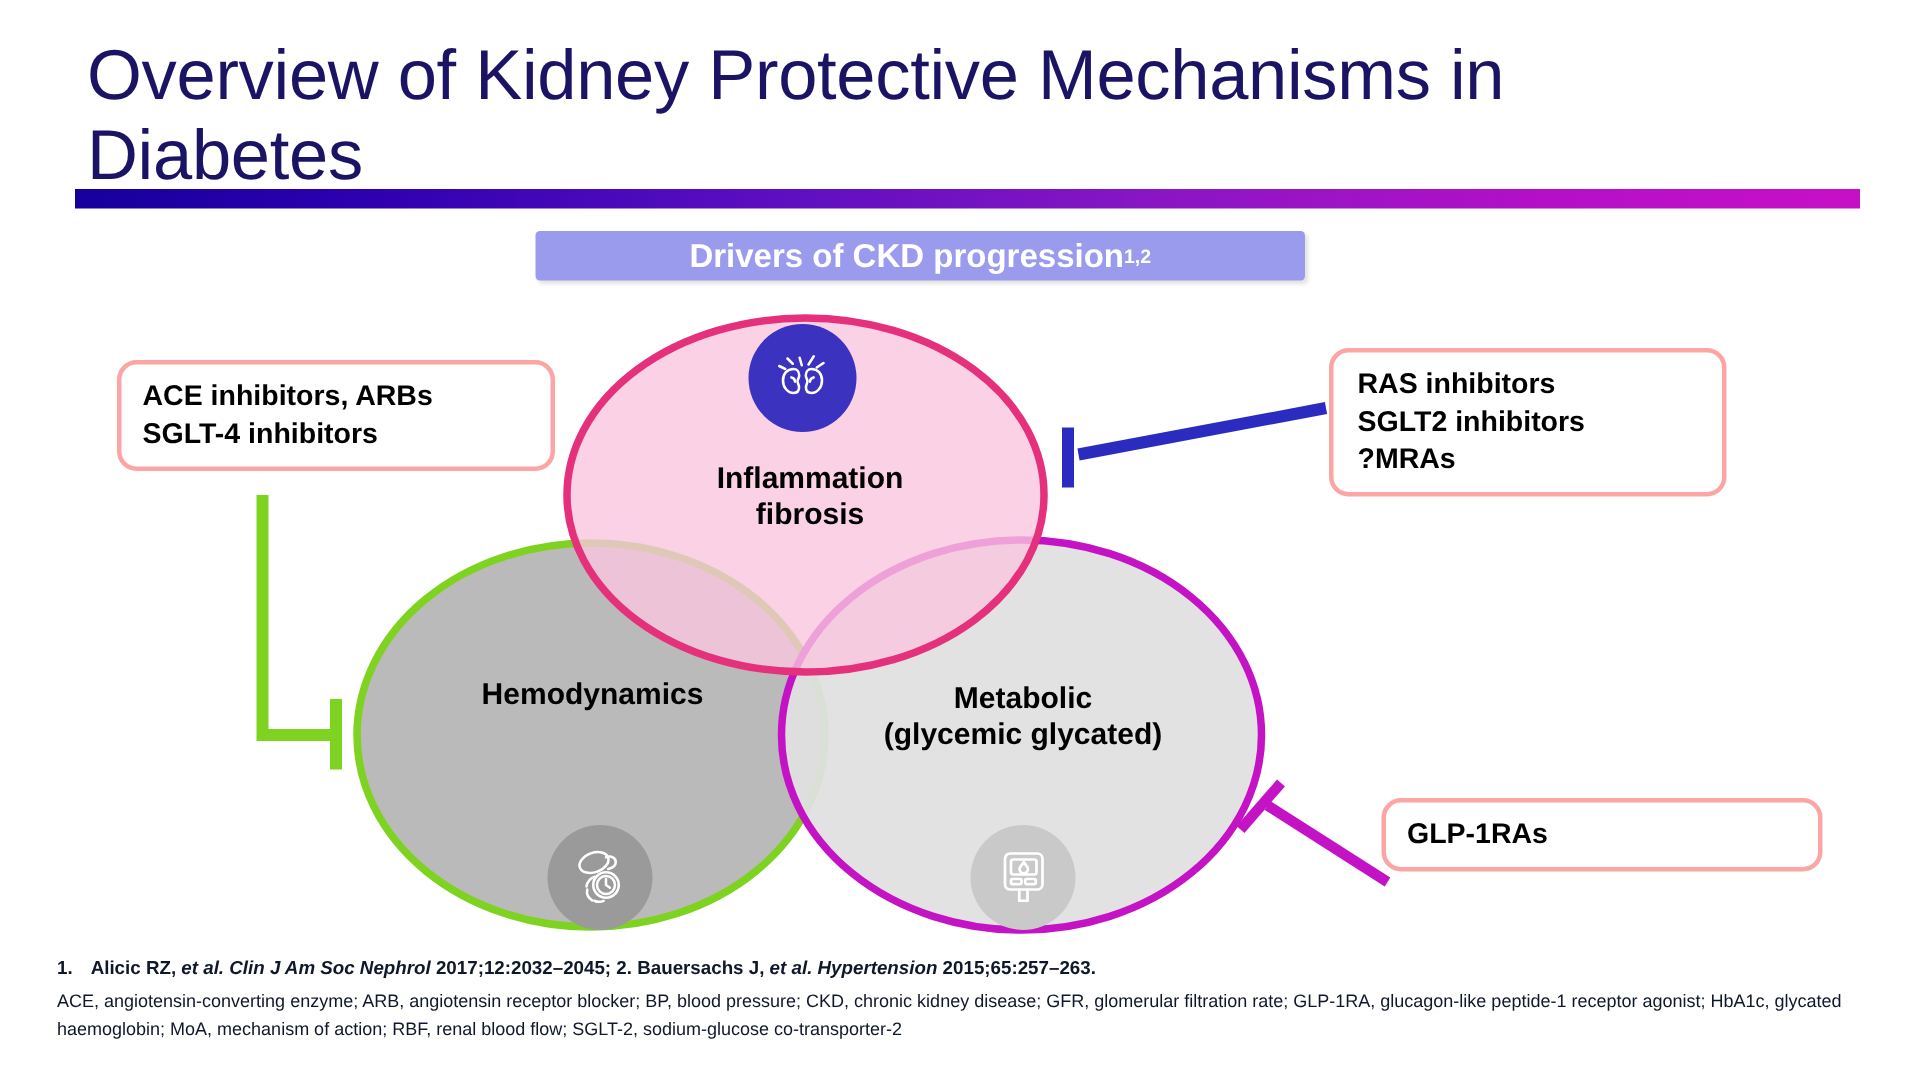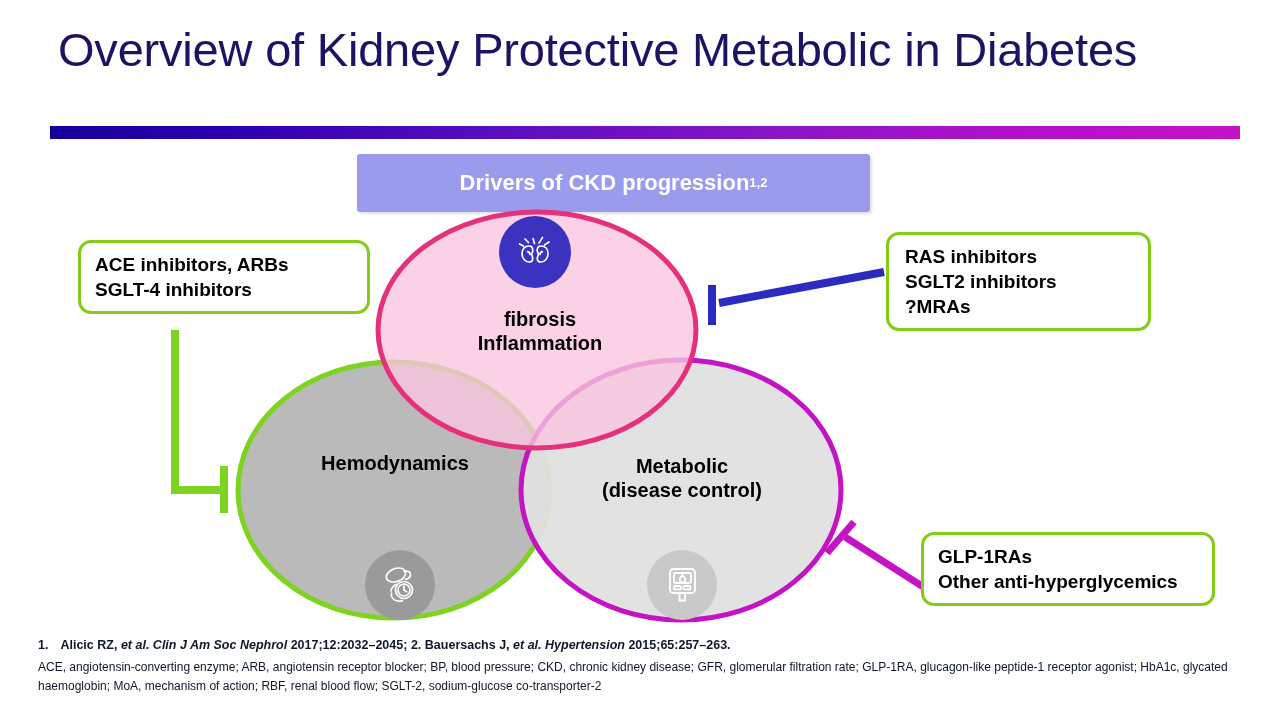--- a/index.html
+++ b/index.html
@@ -36,21 +36,21 @@
     height: 13px;
     background: linear-gradient(to right, #16009c 0%, #2d00b0 16%, #5a0ec0 38%, #8c16c4 62%, #b310c8 82%, #c710c6 100%);
   }
 
   
   #drivers-banner {
     position: absolute;
     left: 357px;
     top: 154px;
     width: 513px;
-    height: 58px;
+    height: 33px;
     background: #9b9bee;
     border-radius: 3px;
     display: flex;
     align-items: center;
     justify-content: center;
     color: #ffffff;
     font-size: 22px;
     font-weight: bold;
     box-shadow: 2px 2px 3px rgba(0,0,0,0.12);
   }
@@ -100,21 +100,21 @@
   }
   #icon-glucose {
     left: 647px; top: 550px; width: 70px; height: 70px;
     background: #c9c9c9;
   }
 
   
   .callout {
     position: absolute;
     background: #ffffff;
-    border: 3px solid #84cc16;
+    border: 3px solid #fca5a5;
     border-radius: 13px;
     padding: 9px 14px;
     font-size: 19px;
     font-weight: bold;
     color: #000000;
     line-height: 1.32;
     box-sizing: border-box;
   }
   #callout-left        { left: 78px;  top: 240px; width: 292px; }
   #callout-right-top   { left: 886px; top: 232px; width: 265px; padding-left: 16px; }
@@ -137,21 +137,21 @@
   #references .ref-num { margin-right: 12px; }
   #references i { font-style: italic; }
   #abbreviations {
     font-size: 12px;
     line-height: 1.55;
   }
 </style>
 </head>
 <body>
 
-<div id="slide-title">Overview of Kidney Protective Metabolic in Diabetes</div>
+<div id="slide-title">Overview of Kidney Protective Mechanisms in Diabetes</div>
 <div id="title-rule"></div>
 
 <div id="drivers-banner">
   <span>Drivers of CKD progression</span>
     <sup>1,2</sup>
 </div>
 
 <svg id="venn" viewBox="0 0 1280 720">
 
   <ellipse cx="394" cy="490" rx="156" ry="128" fill="#bababa" stroke="#7ed321" stroke-width="5"></ellipse>
@@ -170,29 +170,29 @@
     <line x1="712" y1="285" x2="712" y2="325" stroke="#2b2bbf" stroke-width="8"></line>
   </g>
 
   <g>
     <line x1="925" y1="588" x2="845" y2="537" stroke="#c413c4" stroke-width="7"></line>
     <line x1="854" y1="522" x2="827" y2="553" stroke="#c413c4" stroke-width="7"></line>
   </g>
 </svg>
 
 <div class="venn-label" id="label-inflammation">
+  <div>Inflammation</div>
   <div>fibrosis</div>
-  <div>Inflammation</div>
 </div>
 <div class="venn-label" id="label-hemodynamics">
   <div>Hemodynamics</div>
 </div>
 <div class="venn-label" id="label-metabolic">
   <div>Metabolic</div>
-  <div>(disease control)</div>
+  <div>(glycemic glycated)</div>
 </div>
 
 <div class="mini-icon" id="icon-kidney">
   <svg width="48" height="44" viewBox="0 0 48 44">
     <g fill="none" stroke="#ffffff" stroke-width="1.7" stroke-linecap="round" stroke-linejoin="round">
       <path d="M18 16c-4.2 0-7 3.2-7 7.6 0 4.6 3.1 8.4 7.1 8.4 2.3 0 3.6-1.3 3.6-3.6 0-2-1-2.6-1-4.2 0-1.5 1.1-2.1 1.1-3.8C21.8 17.8 20.3 16 18 16z"></path>
       <path d="M16.6 21.6c1.5.3 2.4 1.4 2.4 2.8"></path>
       <path d="M30 16c4.2 0 7 3.2 7 7.6 0 4.6-3.1 8.4-7.1 8.4-2.3 0-3.6-1.3-3.6-3.6 0-2 1-2.6 1-4.2 0-1.5-1.1-2.1-1.1-3.8C26.2 17.8 27.7 16 30 16z"></path>
       <path d="M31.4 21.6c-1.5.3-2.4 1.4-2.4 2.8"></path>
       <path d="M23.5 13.5l-1.4-5"></path>
@@ -240,21 +240,20 @@
 </div>
 
 <div class="callout" id="callout-right-top">
   <div>RAS inhibitors</div>
   <div>SGLT2 inhibitors</div>
   <div>?MRAs</div>
 </div>
 
 <div class="callout" id="callout-right-bot">
   <div>GLP-1RAs</div>
-  <div>Other anti-hyperglycemics</div>
 </div>
 
 <div id="footnotes">
   <div id="references">
     <span class="ref-num">1.</span><span>Alicic RZ,</span>
     <i>et al. Clin J Am Soc Nephrol</i>
     <span>2017;12:2032–2045;</span>
     <span>2.</span>
     <span>Bauersachs J,</span>
     <i>et al. Hypertension</i>

